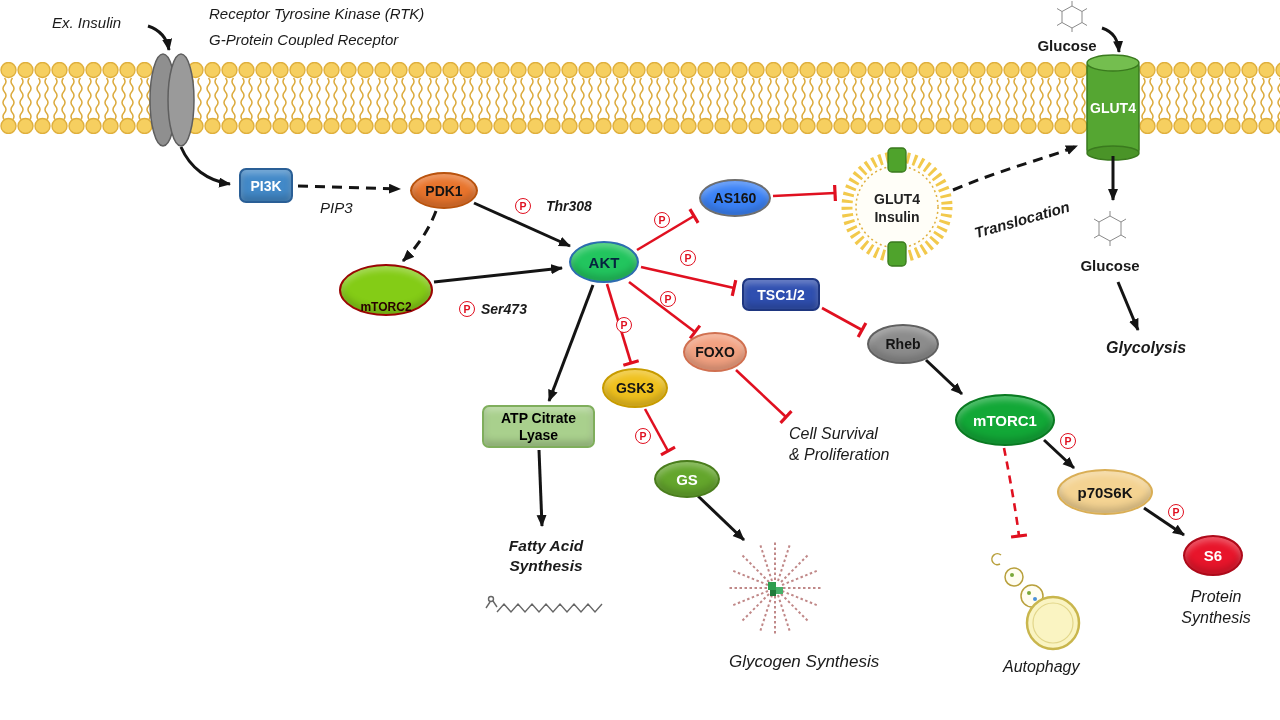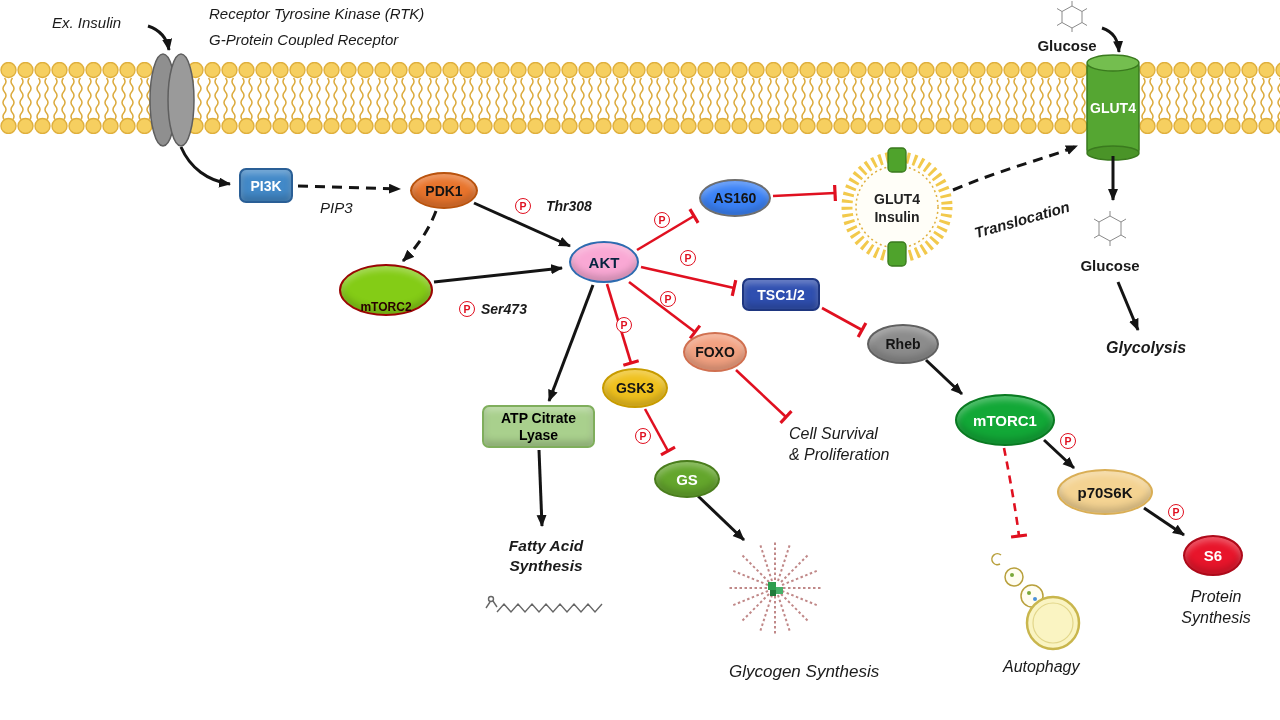--- a/index.html
+++ b/index.html
@@ -149,21 +149,21 @@
   </div>
 
   <div class="node ellipse" style="left:410px;top:172px;width:68px;height:37px;background:#E8742C;border-color:#b8530e;font-size:14px;">
     <span>PDK1</span>
   </div>
 
   <div class="node ellipse" style="left:339px;top:264px;width:94px;height:52px;background:#84cc16;border-color:#9a0505;color:#2a0000;font-size:12px;align-items:flex-end;">
     <span>mTORC2</span>
   </div>
 
-  <div class="node ellipse" style="left:569px;top:241px;width:70px;height:42px;background:#f9a8d4;border-color:#2d6cb0;color:#06233f;font-size:15px;">
+  <div class="node ellipse" style="left:569px;top:241px;width:70px;height:42px;background:#22c55e;border-color:#2d6cb0;color:#06233f;font-size:15px;">
     <span>AKT</span>
   </div>
 
   <div class="node ellipse" style="left:699px;top:179px;width:72px;height:38px;background:#3b82f6;border-color:#6e6e6e;font-size:14px;">
     <span>AS160</span>
   </div>
 
   <div class="node rrect" style="left:742px;top:278px;width:78px;height:33px;background:#2F4FB0;border-color:#1e3680;font-size:14px;">
     <span class="lt">TSC1/2</span>
   </div>
@@ -252,21 +252,21 @@
   <div class="lbl italic" style="left:789px;top:424px;font-size:16px;">
     <span>Cell Survival</span>
     <span>&amp; Proliferation</span>
   </div>
 
   <div class="lbl italic bold center" style="left:494px;top:536px;width:104px;font-size:15.5px;">
     <span>Fatty Acid</span>
     <span>Synthesis</span>
   </div>
 
-  <div class="lbl italic" style="left:729px;top:651px;font-size:17px;margin-top:10px;">
+  <div class="lbl italic" style="left:729px;top:651px;font-size:17px;">
     <span>Glycogen Synthesis</span>
   </div>
 
   <div class="lbl italic" style="left:1003px;top:657px;font-size:16px;">
     <span>Autophagy</span>
   </div>
 
   <div class="lbl italic center" style="left:1170px;top:587px;width:92px;font-size:16px;">
     <span>Protein</span>
     <span>Synthesis</span>

